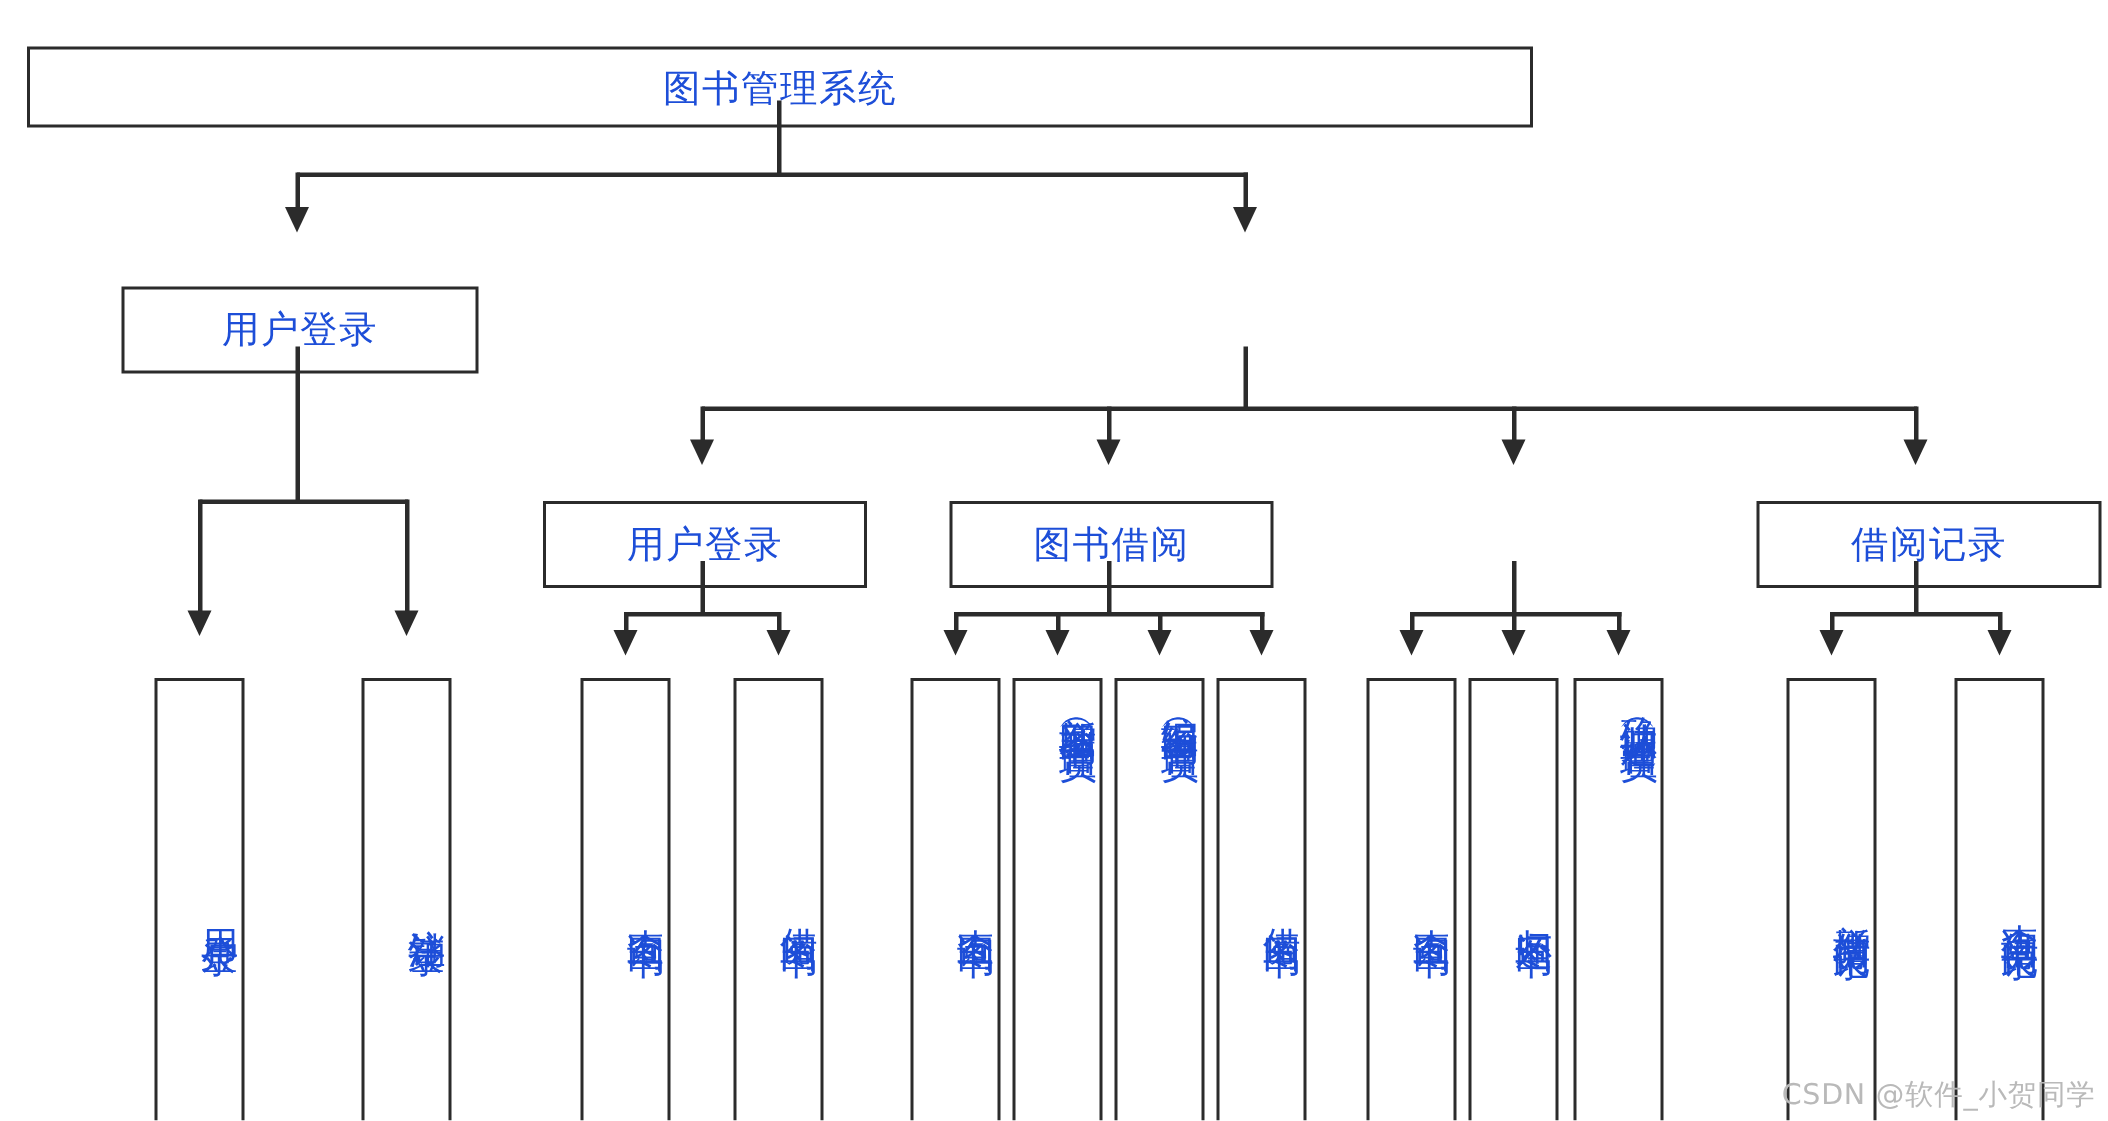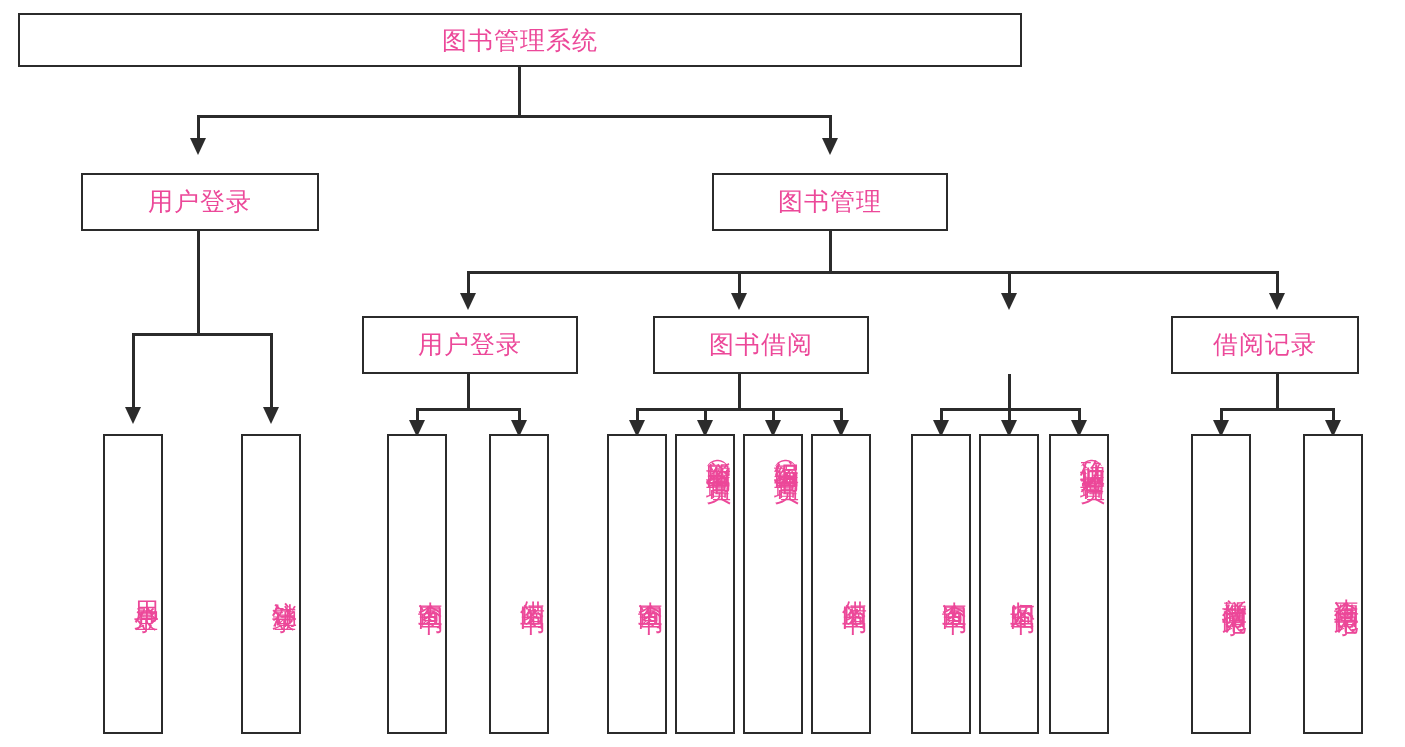--- a/index.html
+++ b/index.html
@@ -17,23 +17,24 @@
 
   
   .node{
     position:absolute;
     box-sizing:border-box;
     border:2.5px solid #2b2b2b;
     background:#ffffff;
     display:flex;
     align-items:center;
     justify-content:center;
-    color:#ec4899;
+    color:#1d4ed8;
     letter-spacing:1px;
     text-align:center;
+    margin-top:18px;
   }
   .node.horiz{
     font-size:25px;
     line-height:1.1;
   }
   .node.root{
     font-size:25px;
   }
   
   .node.vert{
@@ -89,21 +90,20 @@
   <div class="ln vln" style="left:518px;top:67px;height:50px;"></div>
 
   <div class="ln hln" style="left:198px;top:115px;width:634px;"></div>
 
   <div class="ln vln" style="left:197px;top:115px;height:25px;"></div>
   <div class="arrow" style="left:190px;top:138px;"></div>
   <div class="ln vln" style="left:829px;top:115px;height:25px;"></div>
   <div class="arrow" style="left:822px;top:138px;"></div>
 
   <div class="node horiz" style="left:81px;top:173px;width:238px;height:58px;">用户登录</div>
-  <div class="node horiz" style="left:712px;top:173px;width:236px;height:58px;">图书管理</div>
 
   <div class="ln vln" style="left:197px;top:231px;height:104px;"></div>
   <div class="ln hln" style="left:133px;top:333px;width:139px;"></div>
   <div class="ln vln" style="left:132px;top:333px;height:76px;"></div>
   <div class="arrow" style="left:125px;top:407px;"></div>
   <div class="ln vln" style="left:270px;top:333px;height:76px;"></div>
   <div class="arrow" style="left:263px;top:407px;"></div>
 
   <div class="ln vln" style="left:829px;top:231px;height:42px;"></div>
   <div class="ln hln" style="left:468px;top:271px;width:810px;"></div>
@@ -111,22 +111,22 @@
   <div class="ln vln" style="left:467px;top:271px;height:24px;"></div>
   <div class="arrow" style="left:460px;top:293px;"></div>
   <div class="ln vln" style="left:738px;top:271px;height:24px;"></div>
   <div class="arrow" style="left:731px;top:293px;"></div>
   <div class="ln vln" style="left:1008px;top:271px;height:24px;"></div>
   <div class="arrow" style="left:1001px;top:293px;"></div>
   <div class="ln vln" style="left:1276px;top:271px;height:24px;"></div>
   <div class="arrow" style="left:1269px;top:293px;"></div>
 
   <div class="node horiz" style="left:362px;top:316px;width:216px;height:58px;">用户登录</div>
-  <div class="node horiz" style="left:653px;top:316px;width:216px;height:58px;">图书借阅</div>
-  <div class="node horiz" style="left:1171px;top:316px;width:188px;height:58px;">借阅记录</div>
+  <div class="node horiz" style="left:633px;top:316px;width:216px;height:58px;">图书借阅</div>
+  <div class="node horiz" style="left:1171px;top:316px;width:230px;height:58px;">借阅记录</div>
 
   <div class="ln vln" style="left:467px;top:374px;height:36px;"></div>
   <div class="ln hln" style="left:417px;top:408px;width:103px;"></div>
   <div class="ln vln" style="left:416px;top:408px;height:14px;"></div>
   <div class="arrow" style="left:409px;top:420px;"></div>
   <div class="ln vln" style="left:518px;top:408px;height:14px;"></div>
   <div class="arrow" style="left:511px;top:420px;"></div>
 
   <div class="ln vln" style="left:738px;top:374px;height:36px;"></div>
   <div class="ln hln" style="left:637px;top:408px;width:206px;"></div>
@@ -166,14 +166,15 @@
   <div class="node vert topalign" style="left:743px;top:434px;width:60px;height:300px;">编辑图书（管理员）</div>
   <div class="node vert" style="left:811px;top:434px;width:60px;height:300px;">借阅图书</div>
 
   <div class="node vert" style="left:911px;top:434px;width:60px;height:300px;">查询图书</div>
   <div class="node vert" style="left:979px;top:434px;width:60px;height:300px;">归还图书</div>
   <div class="node vert topalign" style="left:1049px;top:434px;width:60px;height:300px;">确认归还（管理员）</div>
 
   <div class="node vert" style="left:1191px;top:434px;width:60px;height:300px;">新增借阅记录</div>
   <div class="node vert" style="left:1303px;top:434px;width:60px;height:300px;">查询借阅记录</div>
 
+  <div class="watermark">CSDN @软件_小贺同学</div>
 
 </div>
 
 </body></html>

